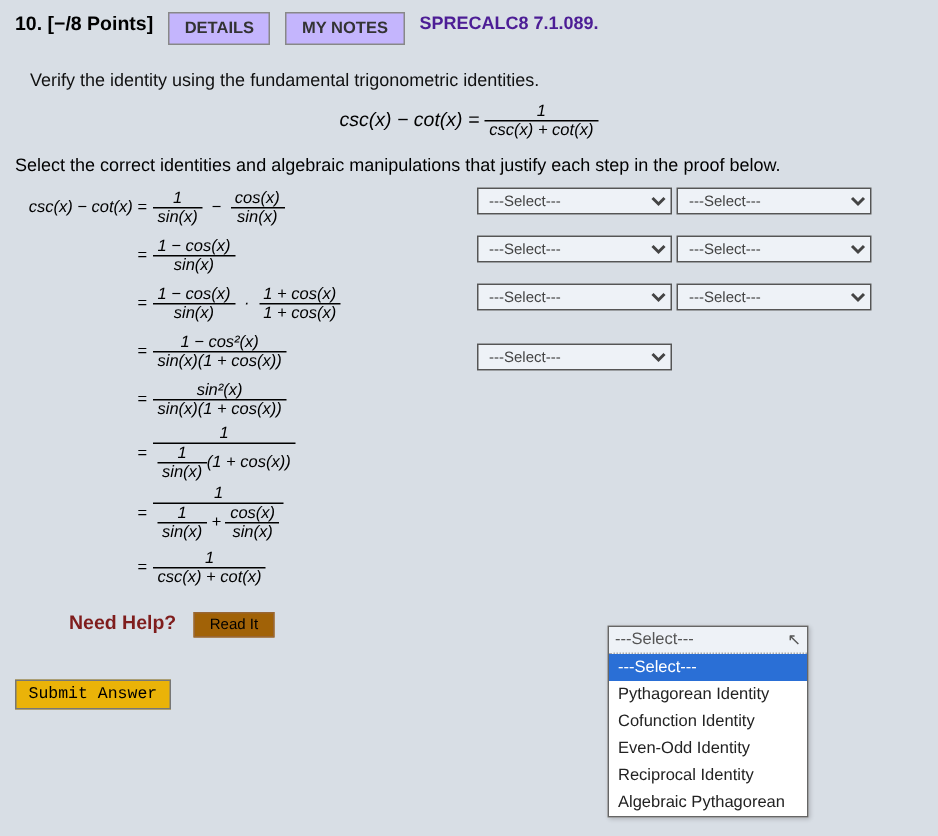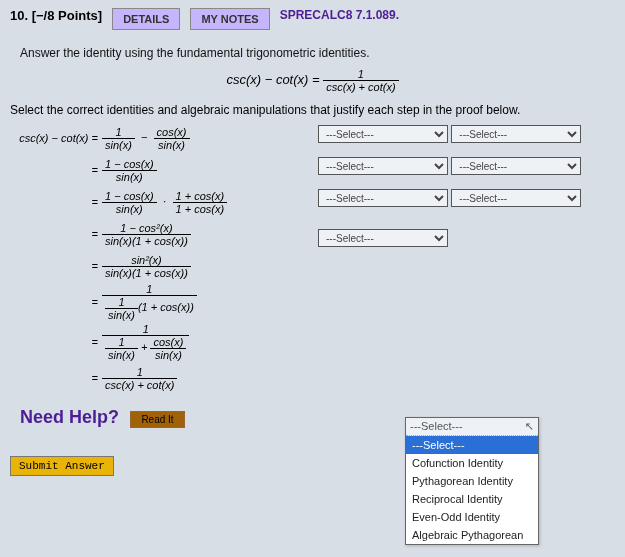--- a/index.html
+++ b/index.html
@@ -33,21 +33,21 @@
 .lhs { width: 92px; text-align: right; padding-right: 4px; font-style: italic; }
 .rhs { flex: 1; }
 .sel {
   width: 130px; height: 18px; font-size: 10px;
   border: 1px solid #555; background: #eef2f7;
   color: #444; padding-left: 3px;
   margin-bottom: 14px;
 }
 .sel.first { margin-top: 2px; }
 .need-help { margin: 12px 20px; }
-.need-help-label { color: #4c1d95; font-weight: bold; font-size: 18px; margin-right: 8px; }
+.need-help-label { color: #7f1d1d; font-weight: bold; font-size: 13px; margin-right: 8px; margin-left: 26px; }
 .read-btn {
   background: #a16207; border: 1px solid #996633;
   padding: 2px 10px; font-size: 10px; cursor: pointer;
 }
 .submit {
   margin: 16px 10px; padding: 3px 8px;
   background: #eab308; border: 1px solid #777;
   font-size: 11px; cursor: pointer; font-family: Liberation Mono, monospace;
 }
 .dropdown-open {
@@ -75,21 +75,21 @@
 
 
 
 <div class="header">
   <span class="qnum">10. [−/8 Points]</span>
   <button class="btn">DETAILS</button>
   <button class="btn">MY NOTES</button>
   <span class="source">SPRECALC8 7.1.089.</span>
 </div>
 
-<div class="instr">Answer the identity using the fundamental trigonometric identities.</div>
+<div class="instr">Verify the identity using the fundamental trigonometric identities.</div>
 
 <div class="eq-center">
   <span class="it">csc(x) − cot(x) =</span>
   <span class="frac">
     <span class="num">1</span>
     <span class="den it">csc(x) + cot(x)</span>
   </span>
 </div>
 
 <div class="sub-instr">Select the correct identities and algebraic manipulations that justify each step in the proof below.</div>
@@ -173,21 +173,21 @@
 </div>
 
 <button class="submit">Submit Answer</button>
 
 <div class="dropdown-open">
   <div class="sel-top">
     <span>---Select---</span>
     <span>↖</span>
   </div>
   <div class="opt hl">---Select---</div>
+  <div class="opt">Pythagorean Identity</div>
   <div class="opt">Cofunction Identity</div>
-  <div class="opt">Pythagorean Identity</div>
+  <div class="opt">Even-Odd Identity</div>
   <div class="opt">Reciprocal Identity</div>
-  <div class="opt">Even-Odd Identity</div>
   <div class="opt">Algebraic Pythagorean</div>
 </div>
 
 
 
 
 </body></html>

